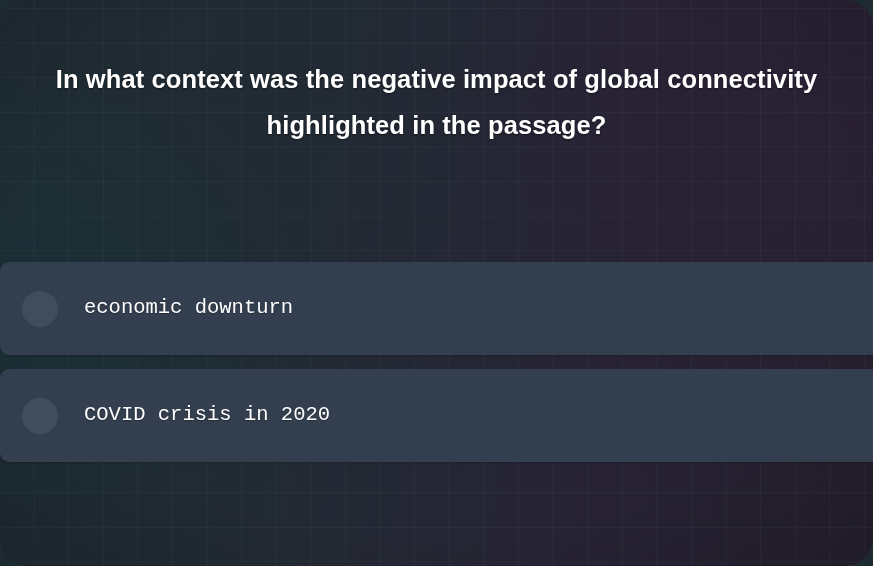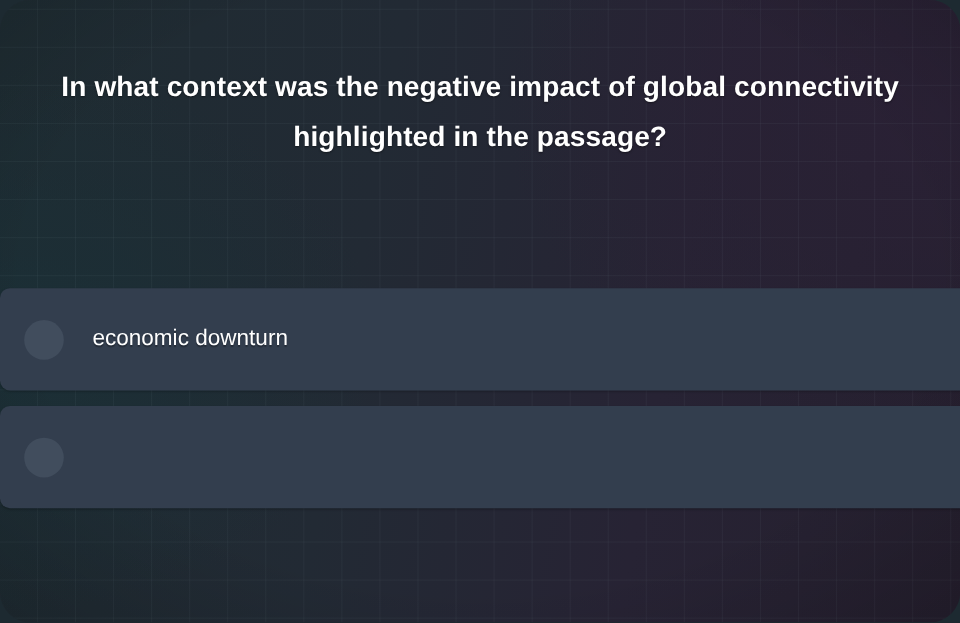--- a/index.html
+++ b/index.html
@@ -87,20 +87,21 @@
     position: relative;
     display: flex;
     align-items: center;
     height: 93px;
     box-sizing: border-box;
     padding: 0 26px 0 22px;
     background: #333e4e;
     border-radius: 9px 0 0 9px;
     box-shadow: 0 1px 2px rgba(0,0,0,0.20);
     cursor: pointer;
+    font-family: Liberation Mono, monospace;
   }
 
   .option-radio {
     flex: 0 0 auto;
     width: 36px;
     height: 36px;
     border-radius: 50%;
     background: #414d5d;
   }
 
@@ -130,17 +131,18 @@
   <div class="options-list">
 
     <div class="option-card">
       <span class="option-radio"></span>
       <span class="option-label">economic downturn</span>
     </div>
 
 
     <div class="option-card">
       <span class="option-radio"></span>
+      <span class="option-label">COVID crisis in 2020</span>
     </div>
 
   </div>
 
 </div>
 
 </body></html>

